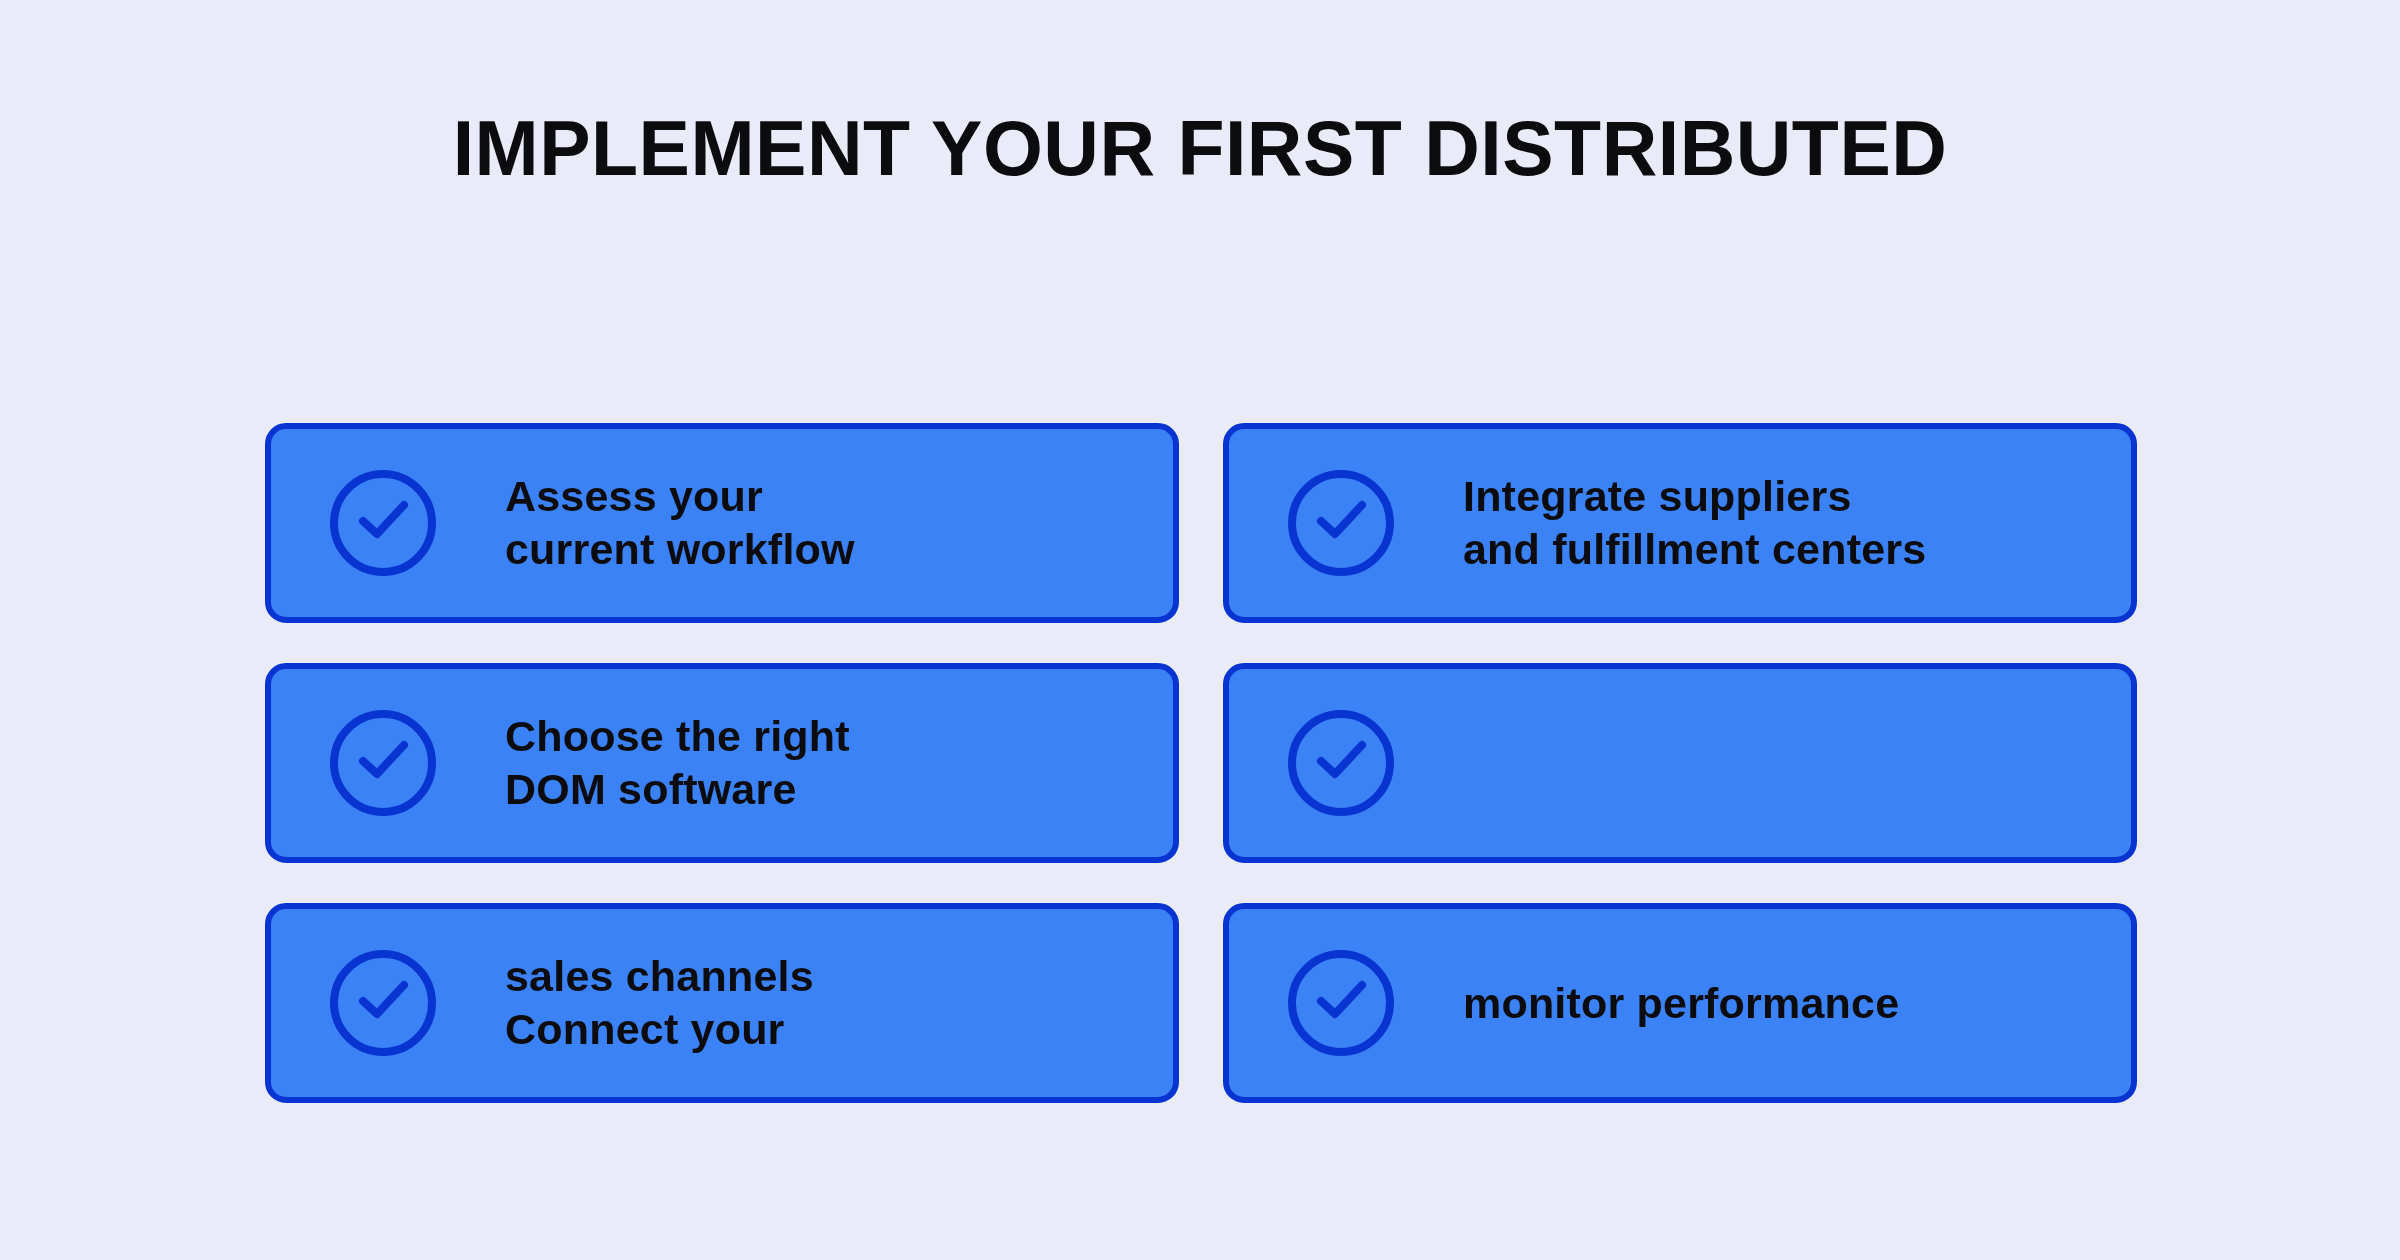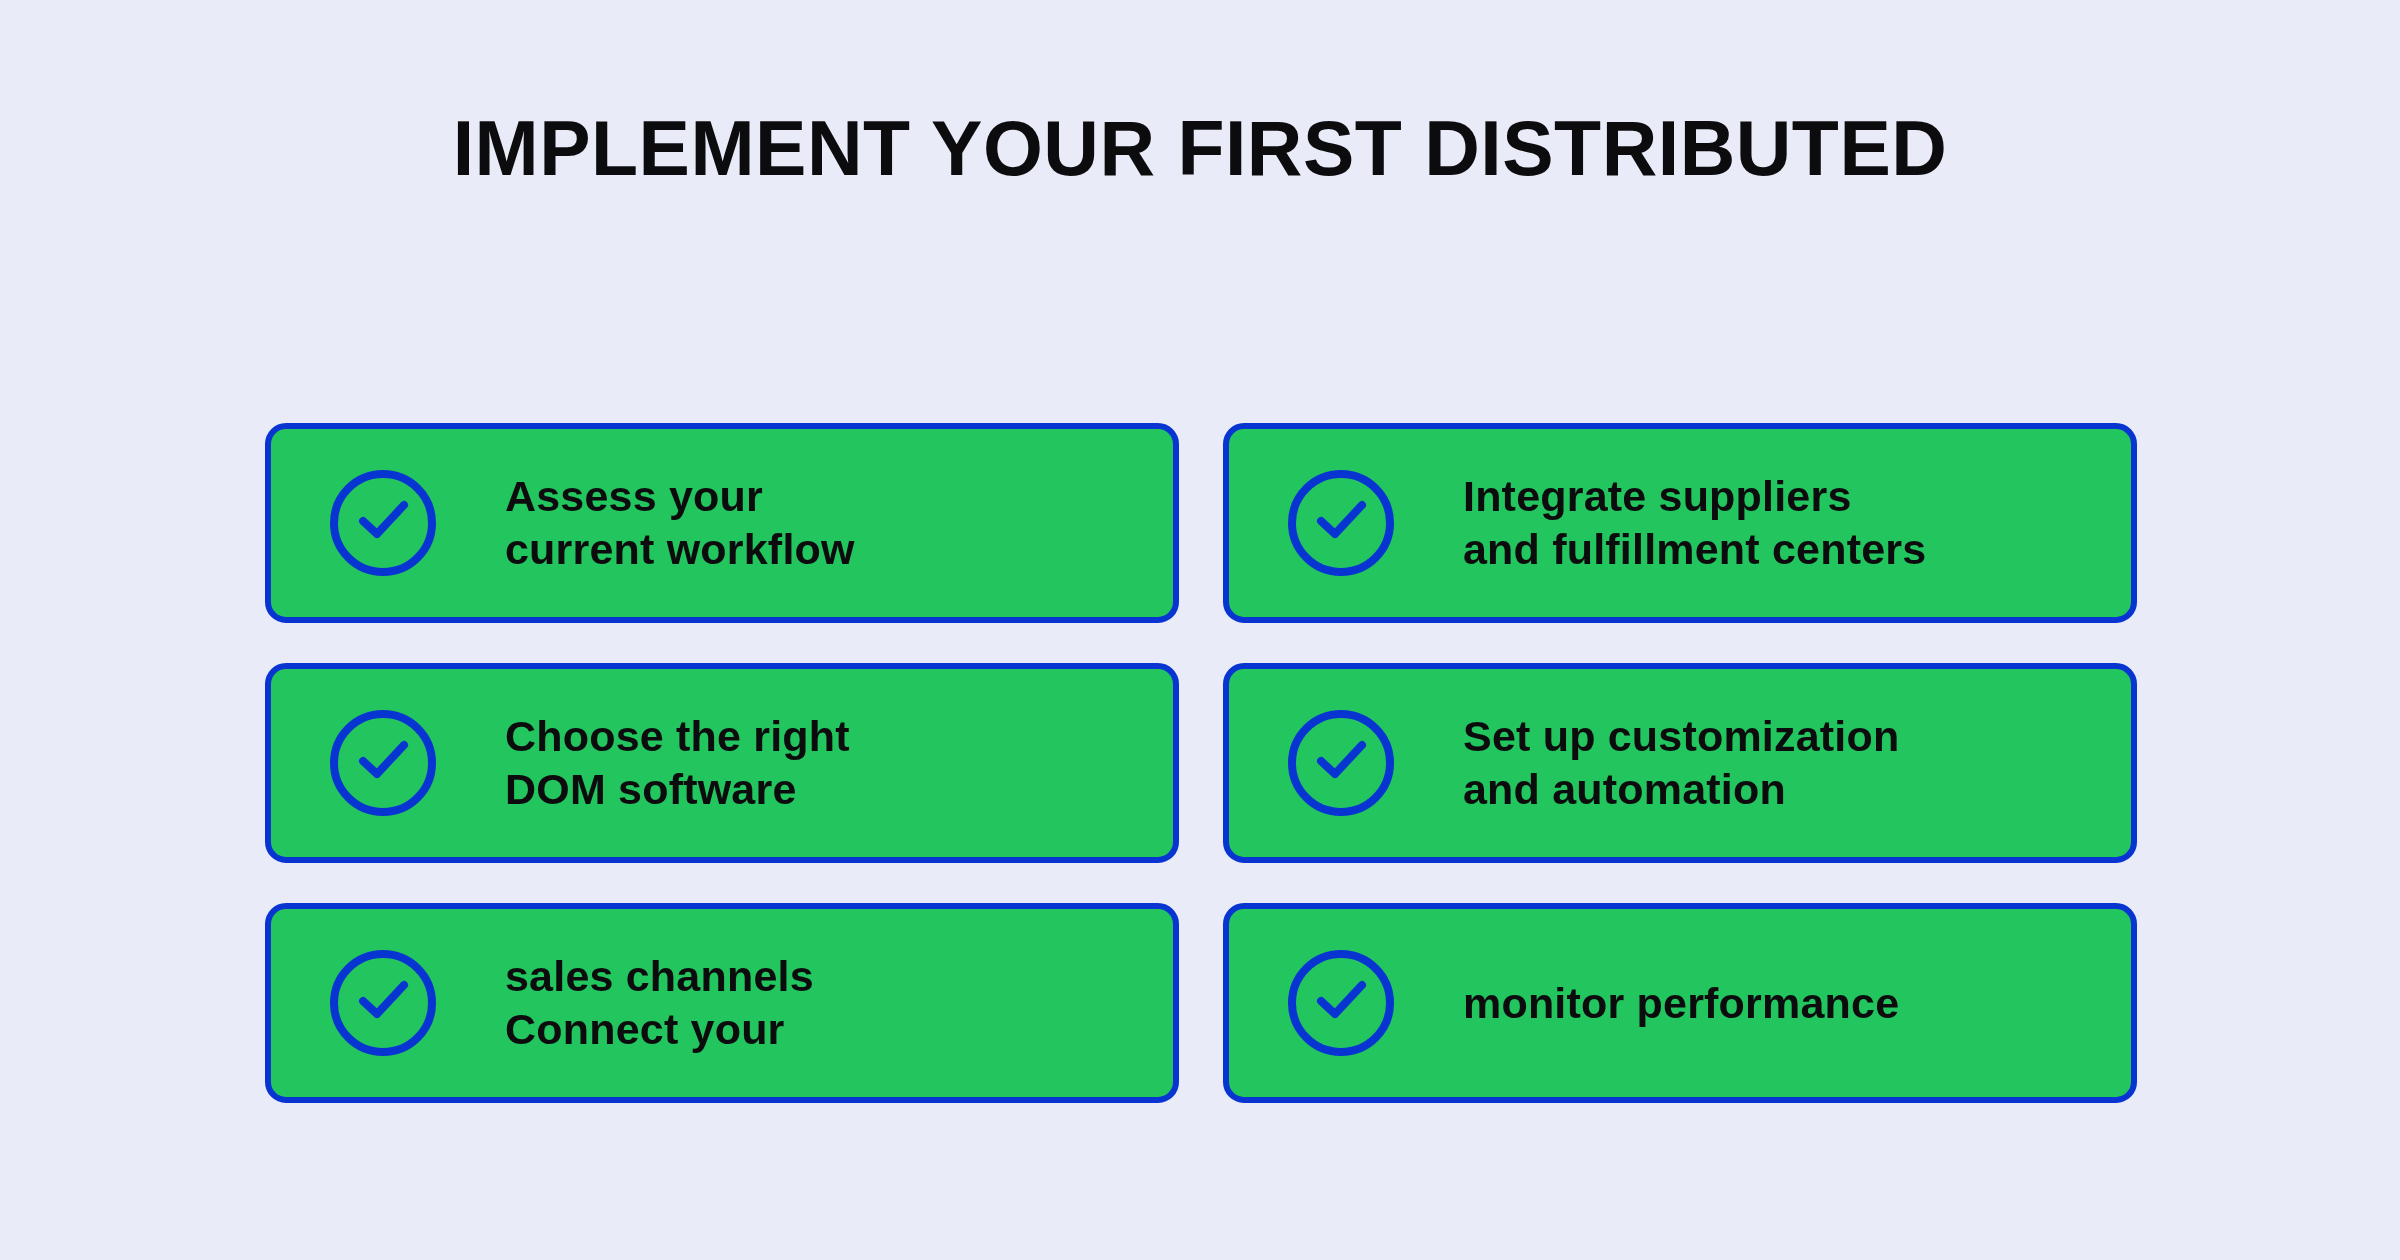--- a/index.html
+++ b/index.html
@@ -34,21 +34,21 @@
     top: 423px;
     width: 1872px;
     display: grid;
     grid-template-columns: 914px 914px;
     column-gap: 44px;
     row-gap: 40px;
   }
   .card {
     box-sizing: border-box;
     height: 200px;
-    background: #22c55e;
+    background: #3b82f6;
     border: 6px solid #0834D2;
     border-radius: 21px;
     display: flex;
     align-items: center;
     padding-left: 59px;
   }
   .check-icon {
     width: 106px;
     height: 106px;
     flex: 0 0 106px;
@@ -113,24 +113,20 @@
     </div>
   </div>
 
   <div class="card">
     <span class="check-icon">
       <svg viewBox="0 0 106 106" fill="none" xmlns="http://www.w3.org/2000/svg">
         <circle cx="53" cy="53" r="49" stroke="#0834D2" stroke-width="8"></circle>
         <path d="M33 51 L47 64 L74 35" stroke="#0834D2" stroke-width="8" stroke-linecap="round" stroke-linejoin="round"></path>
       </svg>
     </span>
-    <div class="card-text">
-      <span>Set up customization</span>
-      <span>and automation</span>
-    </div>
   </div>
 
   <div class="card">
     <span class="check-icon">
       <svg viewBox="0 0 106 106" fill="none" xmlns="http://www.w3.org/2000/svg">
         <circle cx="53" cy="53" r="49" stroke="#0834D2" stroke-width="8"></circle>
         <path d="M33 51 L47 64 L74 35" stroke="#0834D2" stroke-width="8" stroke-linecap="round" stroke-linejoin="round"></path>
       </svg>
     </span>
     <div class="card-text">

